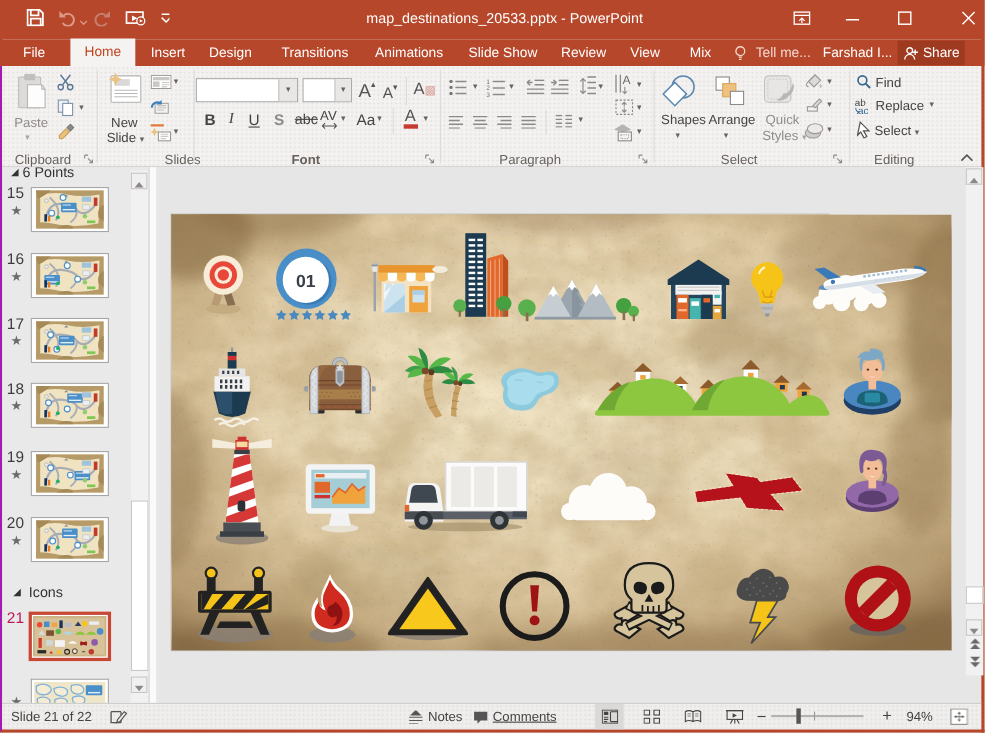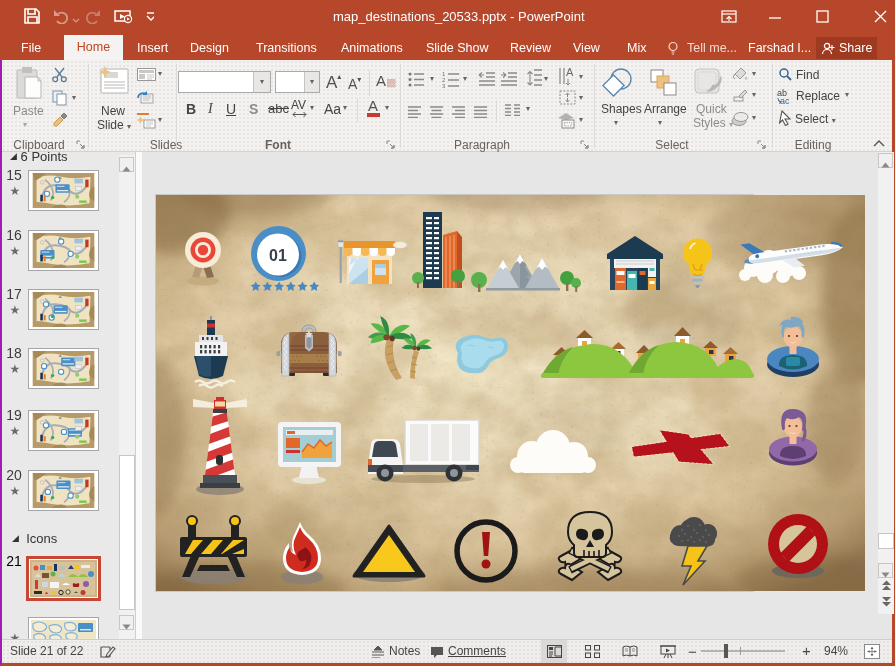--- a/index.html
+++ b/index.html
@@ -487,21 +487,21 @@
       <rect x="8" y="23" width="2.6" height="7" fill="#16325c"></rect>
           <rect x="11.5" y="24.5" width="2.2" height="5.5" fill="#e67e22"></rect>
       <circle cx="21" cy="26" r="1.8" fill="#27ae60"></circle>
           <circle cx="47" cy="25" r="2.2" fill="#8fce6e"></circle>
       <rect x="45" y="14" width="6.5" height="4.5" fill="#e8eef4" stroke="#b0b8c0" stroke-width="0.5"></rect>
       <circle cx="10" cy="10" r="1.8" fill="#ececec" stroke="#999" stroke-width="0.5"></circle>
       <rect x="49" y="29" width="8" height="2.6" fill="#7ec850"></rect>
       <path d="M27 6 l2 -2 l2 2 z" fill="#7f8c8d"></path>
     </svg>
       </div>
-    <div class="snum" style="top:401px;color:#000000;">21</div>
+    <div class="snum" style="top:401px;color:#be185d;">21</div>
     <div class="thumbsel" style="top:404px;">
         <svg viewBox="0 0 67 37" style="width:100%;height:100%;display:block">
       <rect width="67" height="37" fill="#cdb488"></rect>
       <rect x="2" y="2" width="63" height="33" fill="#d8c29a"></rect>
       <g>
         <rect x="10" y="5" width="5" height="5" fill="#4a8fc7"></rect>
             <circle cx="6" cy="8" r="2.5" fill="#e74c3c"></circle>
         <rect x="17" y="6" width="5" height="4" fill="#f0a441"></rect>
             <rect x="24" y="4" width="3" height="7" fill="#16325c"></rect>
         <rect x="29" y="6" width="6" height="4" fill="#b8bfc6"></rect>

